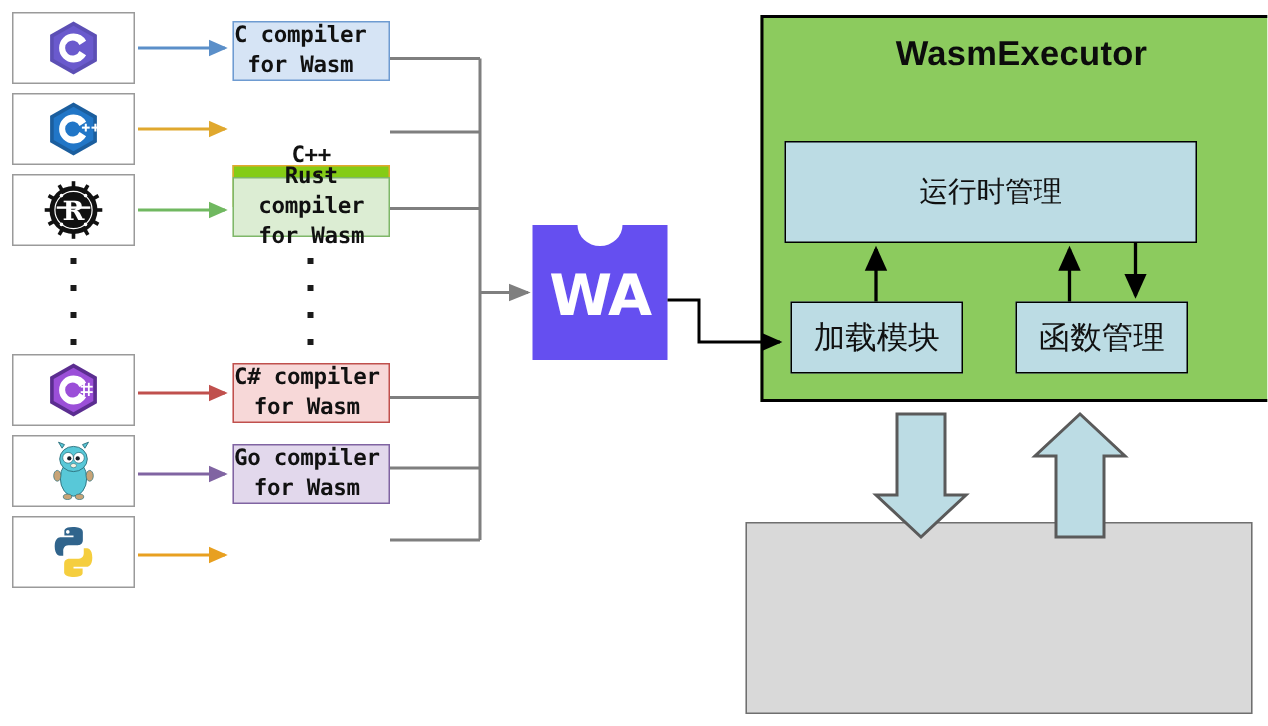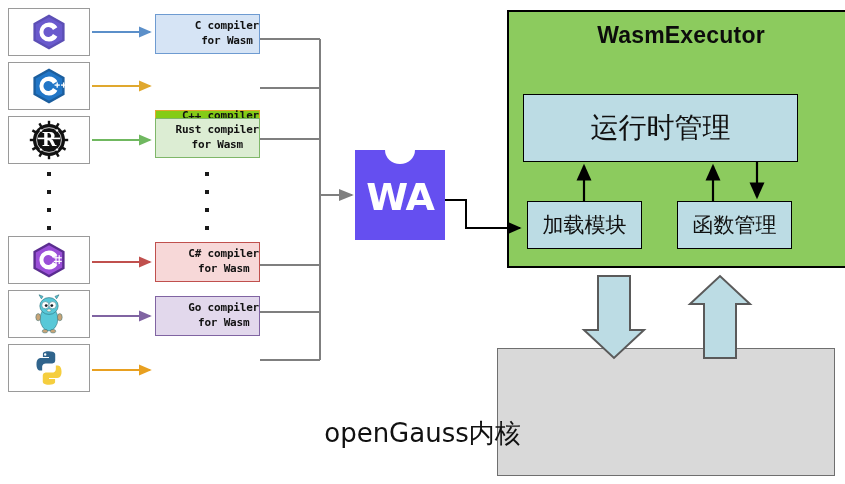--- a/index.html
+++ b/index.html
@@ -25,24 +25,24 @@
     align-items: center;
     justify-content: center;
   }
   .logo-card svg { display: block; }
 
   
   .comp-box {
     border: 1.5px solid #000;
     display: flex;
     align-items: center;
-    justify-content: flex-end;
+    justify-content: flex-start;
     text-align: center;
     font-family: "DejaVu Sans Mono", "Liberation Mono", monospace;
-    font-size: 11px;
+    font-size: 15px;
     font-weight: 700;
     line-height: 1.32;
     color: #111;
     letter-spacing: -0.2px;
   }
 
   
   .dot {
     width: 4px; height: 4px;
     background: #1a1a1a;
@@ -263,35 +263,34 @@
 
   <div class="abs wasm-logo" style="left:355px; top:150px; width:90px; height:90px;">
     <div class="wasm-notch"></div>
     <div class="wasm-text">WA</div>
   </div>
 
   <div class="abs exec-panel" style="left:487px; top:10px; width:348px; height:258px;margin-left:20px;">
     <div class="exec-title">WasmExecutor</div>
   </div>
 
-  <div class="abs blue-box" style="left:523px; top:94px; width:275px; height:68px; font-size:28px;">
+  <div class="abs blue-box" style="left:523px; top:94px; width:275px; height:68px; font-size:19px;">
     <span>运行时管理</span>
   </div>
 
   <div class="abs blue-box" style="left:527px; top:201px; width:115px; height:48px; font-size:21px;">
     <span>加载模块</span>
   </div>
 
   <div class="abs blue-box" style="left:677px; top:201px; width:115px; height:48px; font-size:21px;">
     <span>函数管理</span>
   </div>
 
   <div class="abs gray-panel" style="left:497px; top:348px; width:338px; height:128px;">
   </div>
-  <div class="kernel-label" style="top:416px;">openGauss内核</div>
 
   <svg class="overlay">
     <defs>
       <marker id="ah-blue" markerWidth="7" markerHeight="7" refX="5.5" refY="3.2" orient="auto">
         <path d="M0,0.4 L6.4,3.2 L0,6 z" fill="#5B8FC9"></path>
         </marker>
       <marker id="ah-amber" markerWidth="7" markerHeight="7" refX="5.5" refY="3.2" orient="auto">
         <path d="M0,0.4 L6.4,3.2 L0,6 z" fill="#E0A82E"></path>
         </marker>
       <marker id="ah-green" markerWidth="7" markerHeight="7" refX="5.5" refY="3.2" orient="auto">

